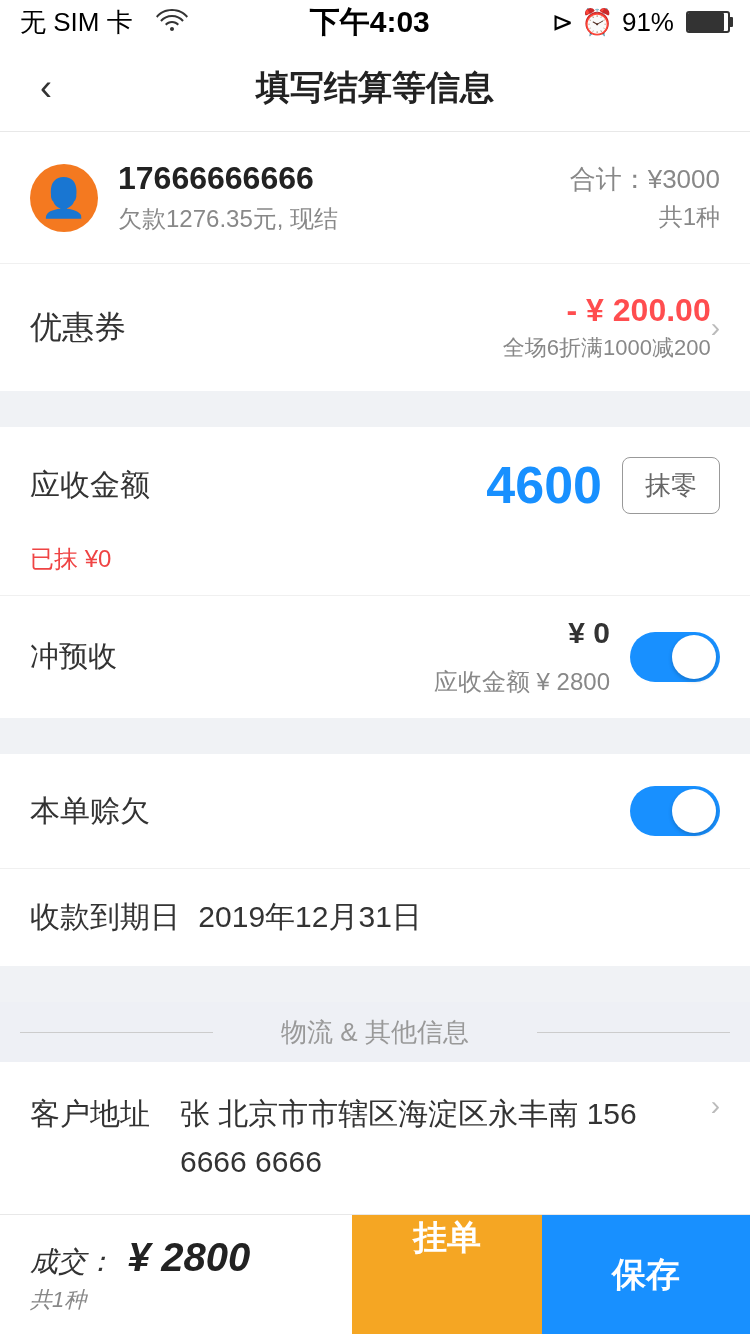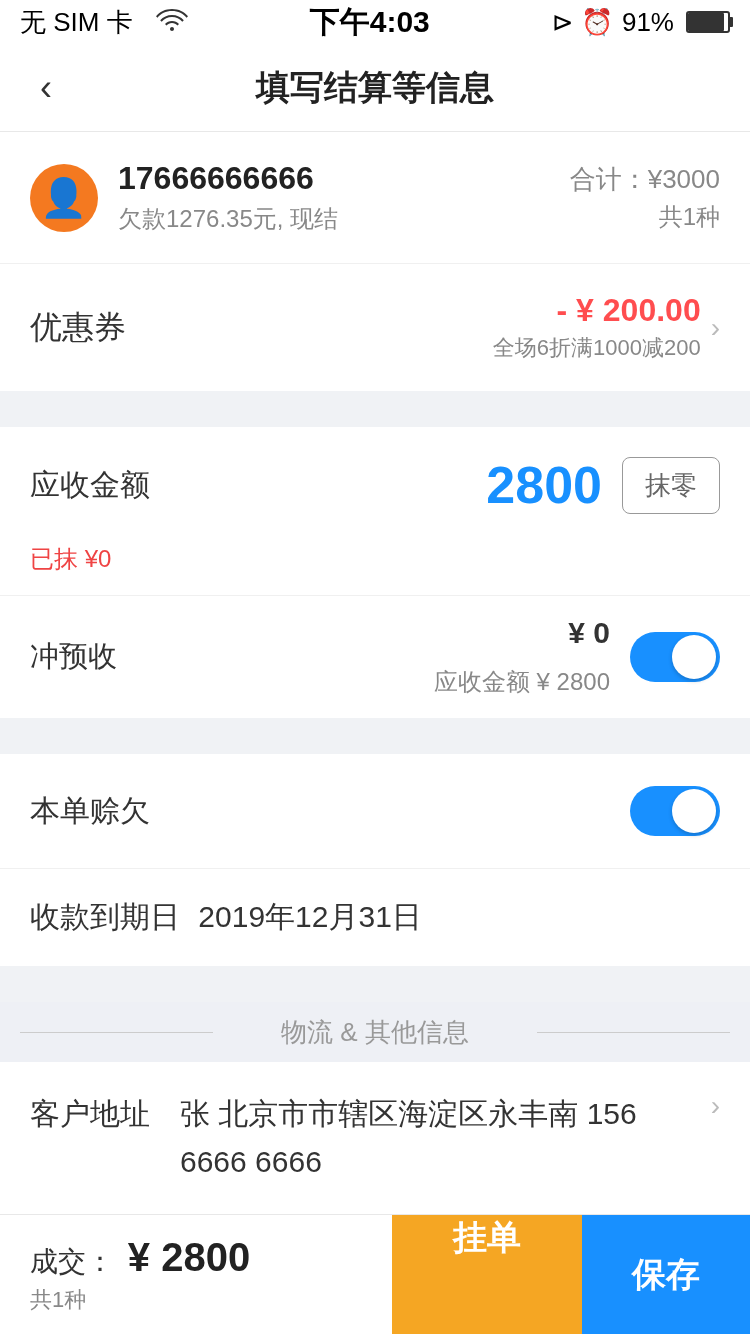--- a/index.html
+++ b/index.html
@@ -105,21 +105,21 @@
     
     .coupon-row {
       display: flex;
       align-items: center;
       justify-content: space-between;
       padding: 28px 30px;
       border-top: 1px solid #f0f0f0;
       cursor: pointer;
     }
     .coupon-label { font-size: 32px; color: #333; }
-    .coupon-right { display: flex; align-items: center; gap: 10px; text-align: right; }
+    .coupon-right { display: flex; align-items: center; text-align: right; }
     .coupon-discount { font-size: 32px; color: #ff4d4f; font-weight: 600; }
     .coupon-desc { font-size: 22px; color: #888; margin-top: 4px; }
     .chevron { font-size: 28px; color: #bbb; }
 
     
     .gray-block { background: #f0f2f5; height: 18px; }
 
     
     .amount-section {
       background: #fff;
@@ -226,33 +226,34 @@
       width: 750px;
       height: 120px;
       background: #fff;
       display: flex;
       align-items: center;
       border-top: 1px solid #e8e8e8;
     }
     .bottom-summary {
       flex: 1;
       padding: 0 30px;
+      font-style: italic;
     }
     .bottom-deal { font-size: 28px; color: #333; }
     .bottom-deal-amount { font-size: 40px; font-weight: 700; color: #222; margin-left: 6px; }
     .bottom-count { font-size: 22px; color: #888; margin-top: 4px; }
     .bottom-btn-hang {
       width: 190px; height: 120px;
       background: #f5a623;
       display: flex; align-items: flex-start; justify-content: center;
       font-size: 34px; color: #fff; font-weight: 600;
       cursor: pointer;
     }
     .bottom-btn-save {
-      width: 168px; height: 120px;
+      width: 208px; height: 120px;
       background: #1890ff;
       display: flex; align-items: center; justify-content: center;
       font-size: 34px; color: #fff; font-weight: 600;
       cursor: pointer;
     }
   </style>
 </head>
 <body>
 
 <div class="status-bar">
@@ -313,21 +314,21 @@
       </div>
     </div>
   </div>
 
   <div class="gray-block"></div>
 
   <div class="amount-section">
     <div class="amount-row">
       <span class="amount-label">应收金额</span>
       <div class="amount-right">
-        <span class="amount-value">2800</span>
+        <span class="amount-value">4600</span>
         <button class="round-btn">抹零</button>
       </div>
     </div>
     <div class="amount-sub">已抹  ¥0</div>
     <div class="chong-row">
       <span class="chong-label">冲预收</span>
       <div style="display:flex;align-items:center;gap:20px;">
         <div class="chong-right">
           <span class="chong-amount">¥ 0</span>
           <span class="chong-receivable">应收金额 ¥ 2800</span>

